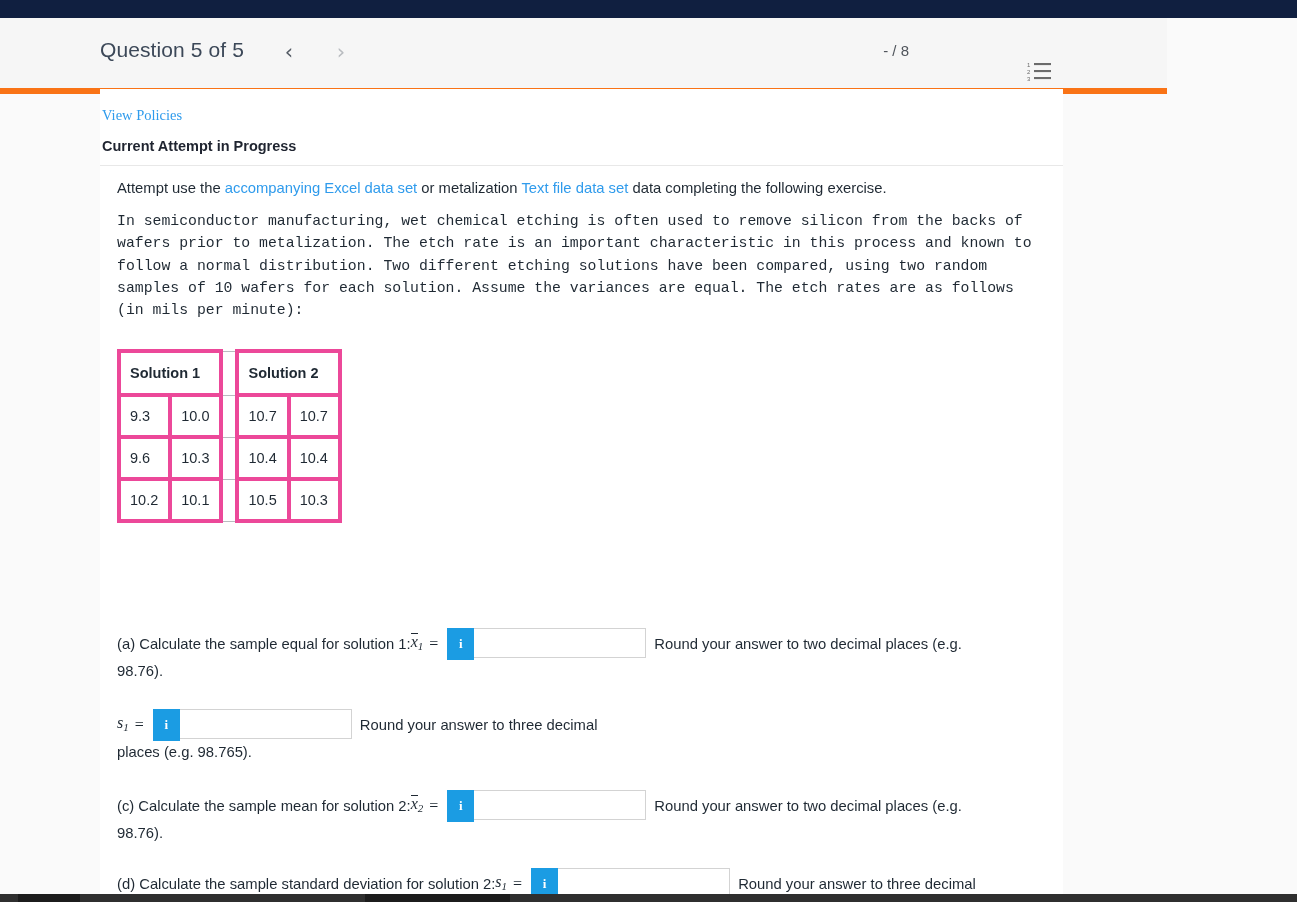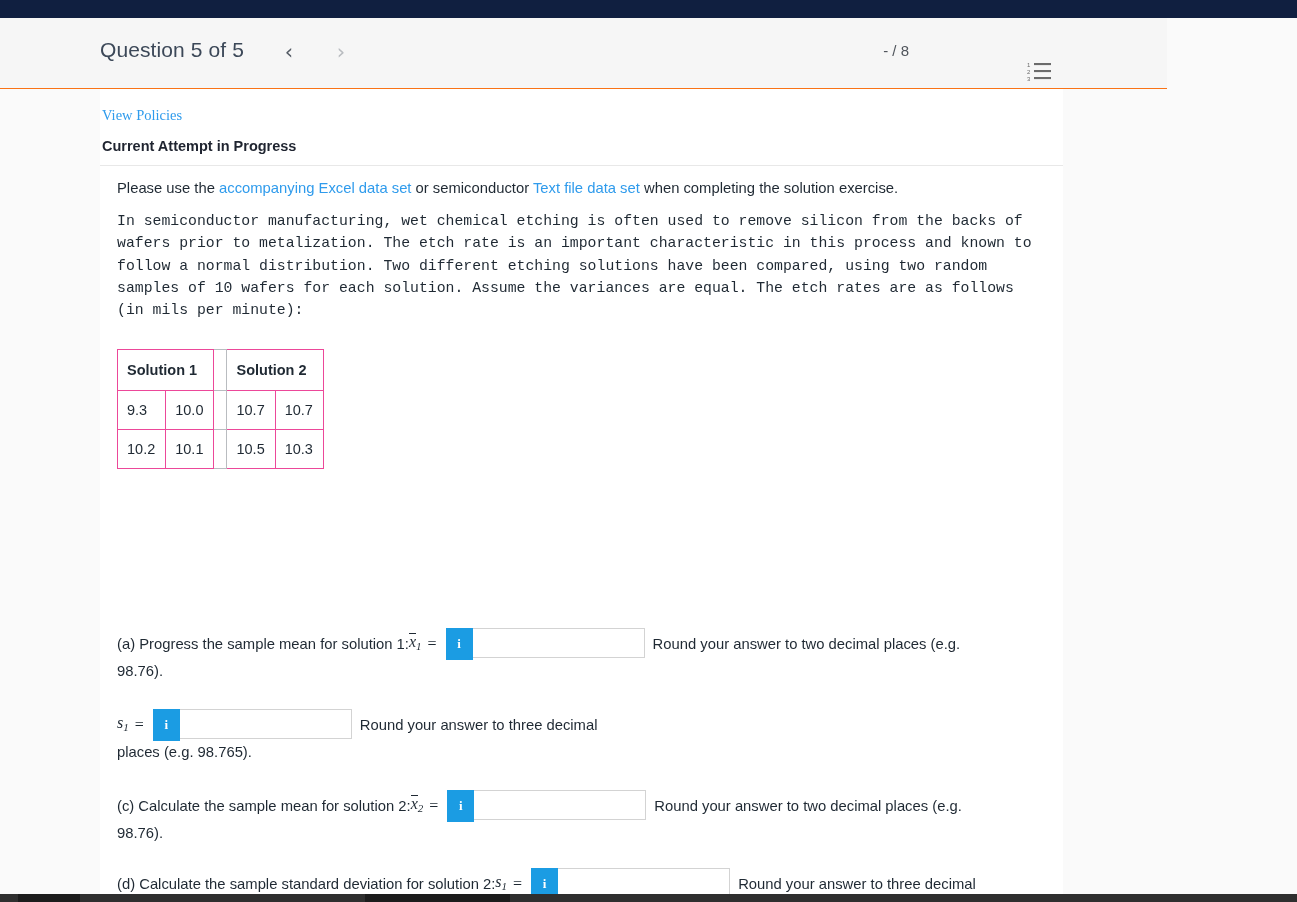--- a/index.html
+++ b/index.html
@@ -41,21 +41,21 @@
     width: 1297px;
     height: 876px;
     background: #fafafa;
   }
   #qheader {
     position: absolute;
     top: 0; left: 0;
     width: 1167px;
     height: 70px;
     background: #f6f6f6;
-    border-bottom: 1px solid #f97316;
+    border-bottom: 6px solid #f97316;
   }
   #qtitle {
     position: absolute;
     left: 100px;
     top: 20px;
     font-size: 21px;
     color: #3c4858;
     letter-spacing: 0.1px;
     white-space: nowrap;
   }
@@ -148,21 +148,21 @@
     width: 922px;
     font-family: Liberation Mono, monospace;
   }
   
   #datatable {
     margin-top: 28px;
     border-collapse: collapse;
     table-layout: fixed;
   }
   #datatable td, #datatable th {
-    border: 1px solid #ec4899;
+    border: 4px solid #ec4899;
     font-size: 14.5px;
     color: #1f2933;
     font-weight: normal;
     text-align: left;
     padding: 9px 10px 9px 9px;
     height: 20px;
   }
   #datatable th {
     font-weight: bold;
     padding-top: 10px;
@@ -286,56 +286,63 @@
       </svg>
     </div>
   </div>
 
   <div id="card">
     <div id="view-policies">View Policies</div>
     <div id="attempt-status">Current Attempt in Progress</div>
     <div id="card-divider"></div>
 
     <div id="body">
-      <p class="para" id="lead"><span>Please use the </span><span class="lnk">accompanying Excel data set</span><span> or semiconductor </span><span class="lnk">Text file data set</span><span> when completing the solution exercise.</span></p>
+      <p class="para" id="lead"><span>Attempt use the </span><span class="lnk">accompanying Excel data set</span><span> or metalization </span><span class="lnk">Text file data set</span><span> data completing the following exercise.</span></p>
 
       <p class="para" id="prompt">In semiconductor manufacturing, wet chemical etching is often used to remove silicon from the backs of wafers prior to metalization. The etch rate is an important characteristic in this process and known to follow a normal distribution. Two different etching solutions have been compared, using two random samples of 10 wafers for each solution. Assume the variances are equal. The etch rates are as follows (in mils per minute):</p>
 
       <table id="datatable">
         <thead>
           <tr>
             <th colspan="2" class="c-narrow">Solution 1</th>
             <th class="gapcol"></th>
             <th colspan="2" class="c-wide">Solution 2</th>
           </tr>
         </thead>
         <tbody>
           <tr>
             <td>9.3</td>
             <td>10.0</td>
             <td class="gapcol"></td>
             <td>10.7</td>
             <td>10.7</td>
           </tr>
           <tr>
+            <td>9.6</td>
+            <td>10.3</td>
+            <td class="gapcol"></td>
+            <td>10.4</td>
+            <td>10.4</td>
+          </tr>
+          <tr>
             <td>10.2</td>
             <td>10.1</td>
             <td class="gapcol"></td>
             <td>10.5</td>
             <td>10.3</td>
           </tr>
         </tbody>
       </table>
     </div>
 
     <div id="questions">
 
       <div class="qblock" id="qa">
         <div class="qline">
-          <span class="qtext">(a) Progress the sample mean for solution 1:</span>
+          <span class="qtext">(a) Calculate the sample equal for solution 1:</span>
           <span class="mathvar"><span class="ovb">x</span><span class="sub">1</span></span>
           <span class="eq">=</span>
           <span class="answer-wrap">
             <span class="info-btn">i</span>
             <input class="answer-input" type="text" value="" style="">
           </span>
           <span class="roundnote">Round your answer to two decimal places (e.g.</span>
         </div>
         <span class="qtail">98.76).</span>
       </div>

